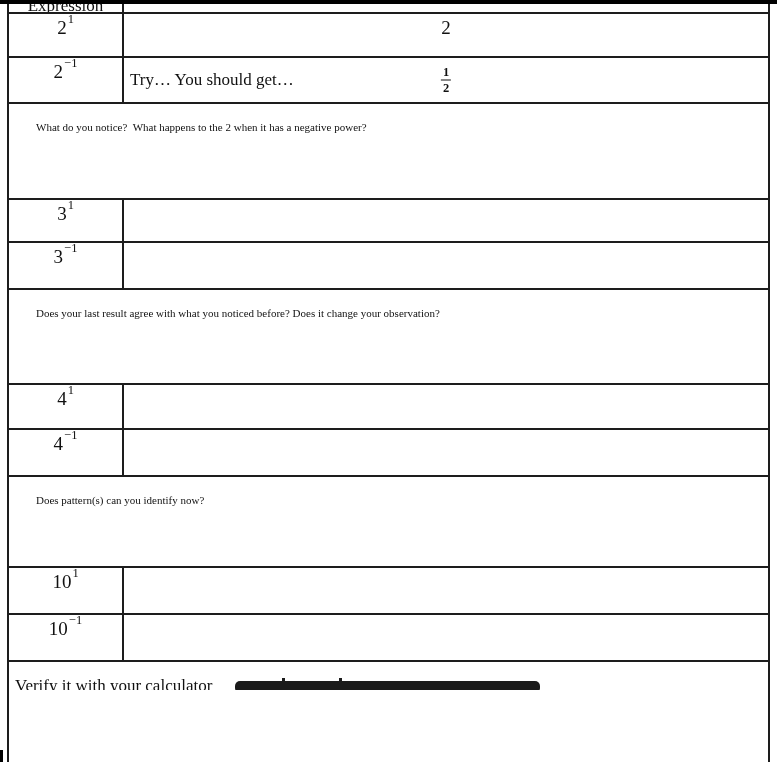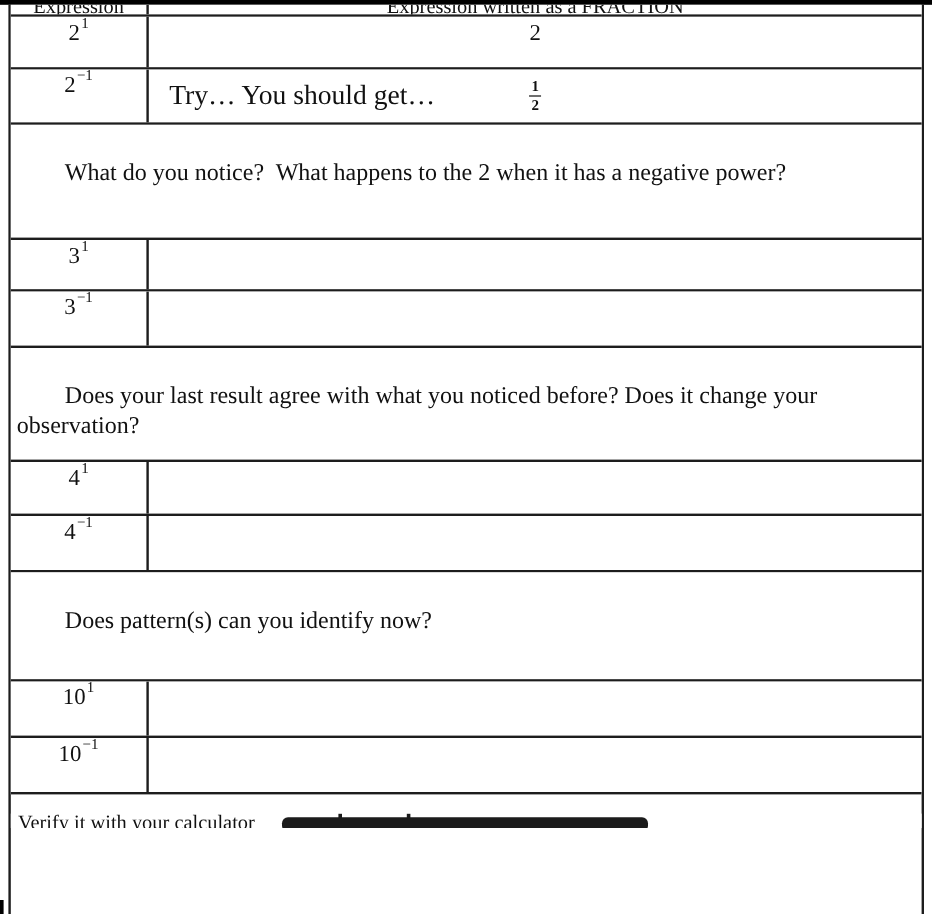--- a/index.html
+++ b/index.html
@@ -38,32 +38,32 @@
   .header-row span {
     font-size:17px; line-height:20px; white-space:nowrap; margin-top:-8px; display:block;
   }
 
   .expr { font-size:19px; line-height:1.2; }
   .expr sup { font-size:12.5px; line-height:1; position:relative; top:-4px; margin-left:1px; }
 
   .result-cell { display:flex; justify-content:center; align-items:flex-start; padding-top:3px; font-size:19px; }
 
   .hint-text {
-    position:absolute; left:17px; top:50%; transform:translateY(-50%);
-    font-size:23px; white-space:nowrap;
+    position:absolute; left:6px; top:50%; transform:translateY(-50%);
+    font-size:17px; white-space:nowrap;
   }
   .fraction {
     position:absolute; left:50%; top:50%; transform:translate(-50%,-50%);
     display:flex; flex-direction:column; align-items:center;
     font-size:12.5px; font-weight:600; line-height:1.2;
   }
   .fraction .num { border-bottom:1.5px solid #111; padding:0 2px; }
   .fraction .den { padding:0 2px; }
 
-  .q-cell { flex:1; padding:3px 6px 0 5px; font-size:20px; line-height:1.25; white-space:pre-wrap; }
+  .q-cell { flex:1; padding:3px 6px 0 5px; font-size:11px; line-height:1.25; white-space:pre-wrap; }
 
   
   .clip-row { overflow:hidden; height:12px; }
   .clip-text { position:absolute; left:6px; top:-2px; font-size:17px; line-height:20px; white-space:nowrap; }
   .redaction-bar {
     position:absolute; left:226px; top:3px; width:305px; height:12px;
     background:#1b1b1b; border-radius:5px;
   }
   .redaction-bar::before, .redaction-bar::after {
     content:""; position:absolute; top:-3px; width:3px; height:4px; background:#1b1b1b;
@@ -77,23 +77,20 @@
 <body>
 
 <div class="page">
   <div class="top-bar"></div>
 
   <div class="ptable">
 
     <div class="row header-row" style="height:10px">
       <div class="lcell">
         <span>Expression</span>
-      </div>
-      <div class="rcell">
-        <span>Expression written as a FRACTION</span>
       </div>
     </div>
 
     <div class="row" style="height:44px">
       <div class="lcell expr">
         <span>2</span>
           <sup>1</sup>
       </div>
       <div class="rcell result-cell">
         <span>2</span>

